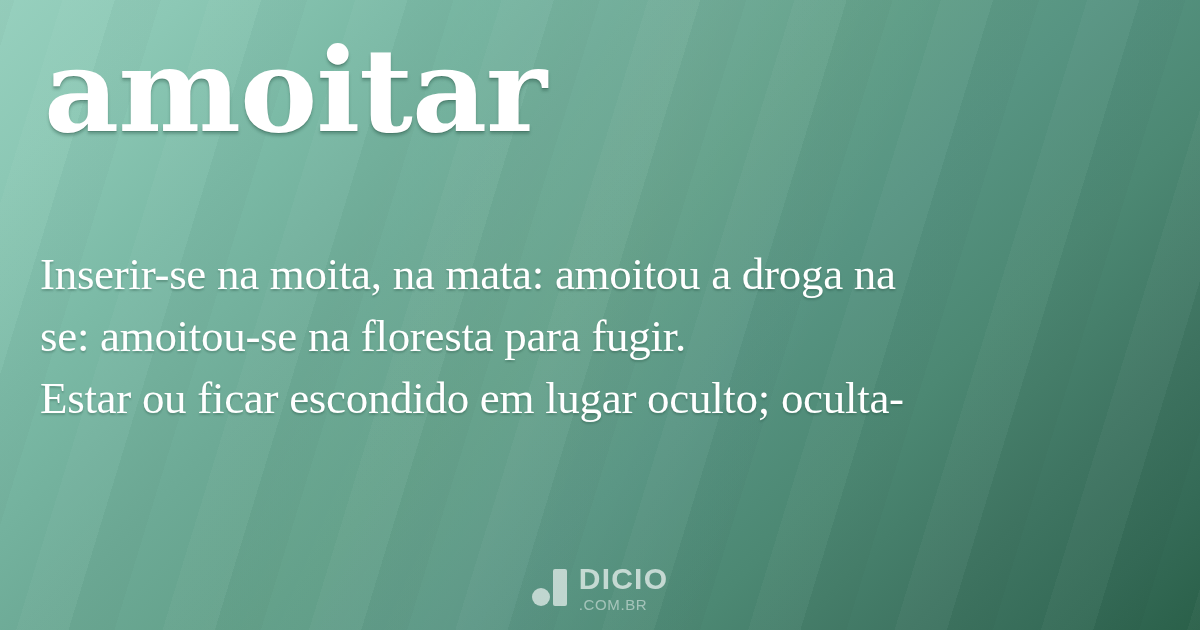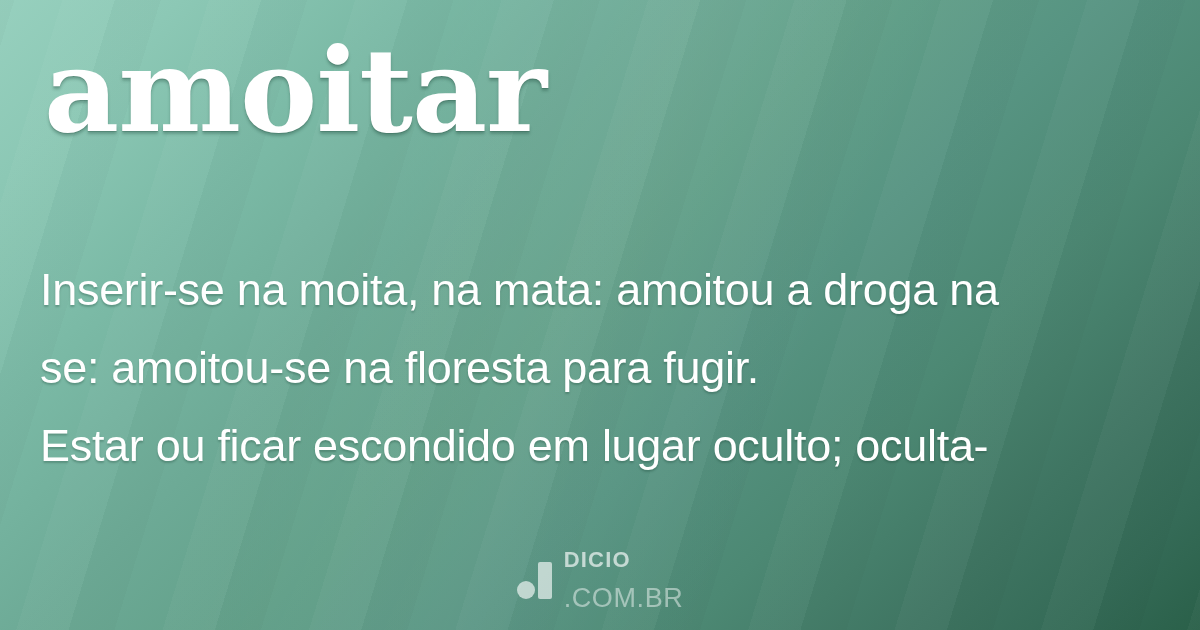--- a/index.html
+++ b/index.html
@@ -86,29 +86,28 @@
 
   
   .definitions {
     position: absolute;
     left: 40px;
     top: 243px;
     width: 1130px;
   }
 
   .def-line {
-    font-family: Liberation Sans, sans-serif;
+    font-family: Liberation Serif, serif;
     font-weight: 400;
     font-size: 45px;
     line-height: 62px;
     color: #ffffff;
     letter-spacing: -0.3px;
     white-space: nowrap;
     text-shadow: 0 2px 2px rgba(20,60,45,0.28);
-    margin-top: 16px;
   }
 
   
   .footer {
     position: absolute;
     left: 0;
     right: 0;
     bottom: 18px;
     display: flex;
     justify-content: center;
@@ -151,32 +150,32 @@
   .logo-text {
     display: flex;
     flex-direction: column;
     justify-content: center;
     line-height: 1;
   }
 
   .logo-name {
     font-family: "Liberation Sans", sans-serif;
     font-weight: 700;
-    font-size: 22px;
+    font-size: 30px;
     letter-spacing: 1.2px;
     color: rgba(255,255,255,0.82);
   }
 
   .logo-tld {
     font-family: "Liberation Sans", sans-serif;
     font-weight: 400;
-    font-size: 27px;
+    font-size: 15px;
     letter-spacing: 0.6px;
     color: rgba(255,255,255,0.58);
-    margin-top: 14px;
+    margin-top: 3px;
   }
 </style>
 </head>
 <body>
 
 <div class="card">
 
   <div class="stripes"></div>
   <div class="sheen"></div>
 

